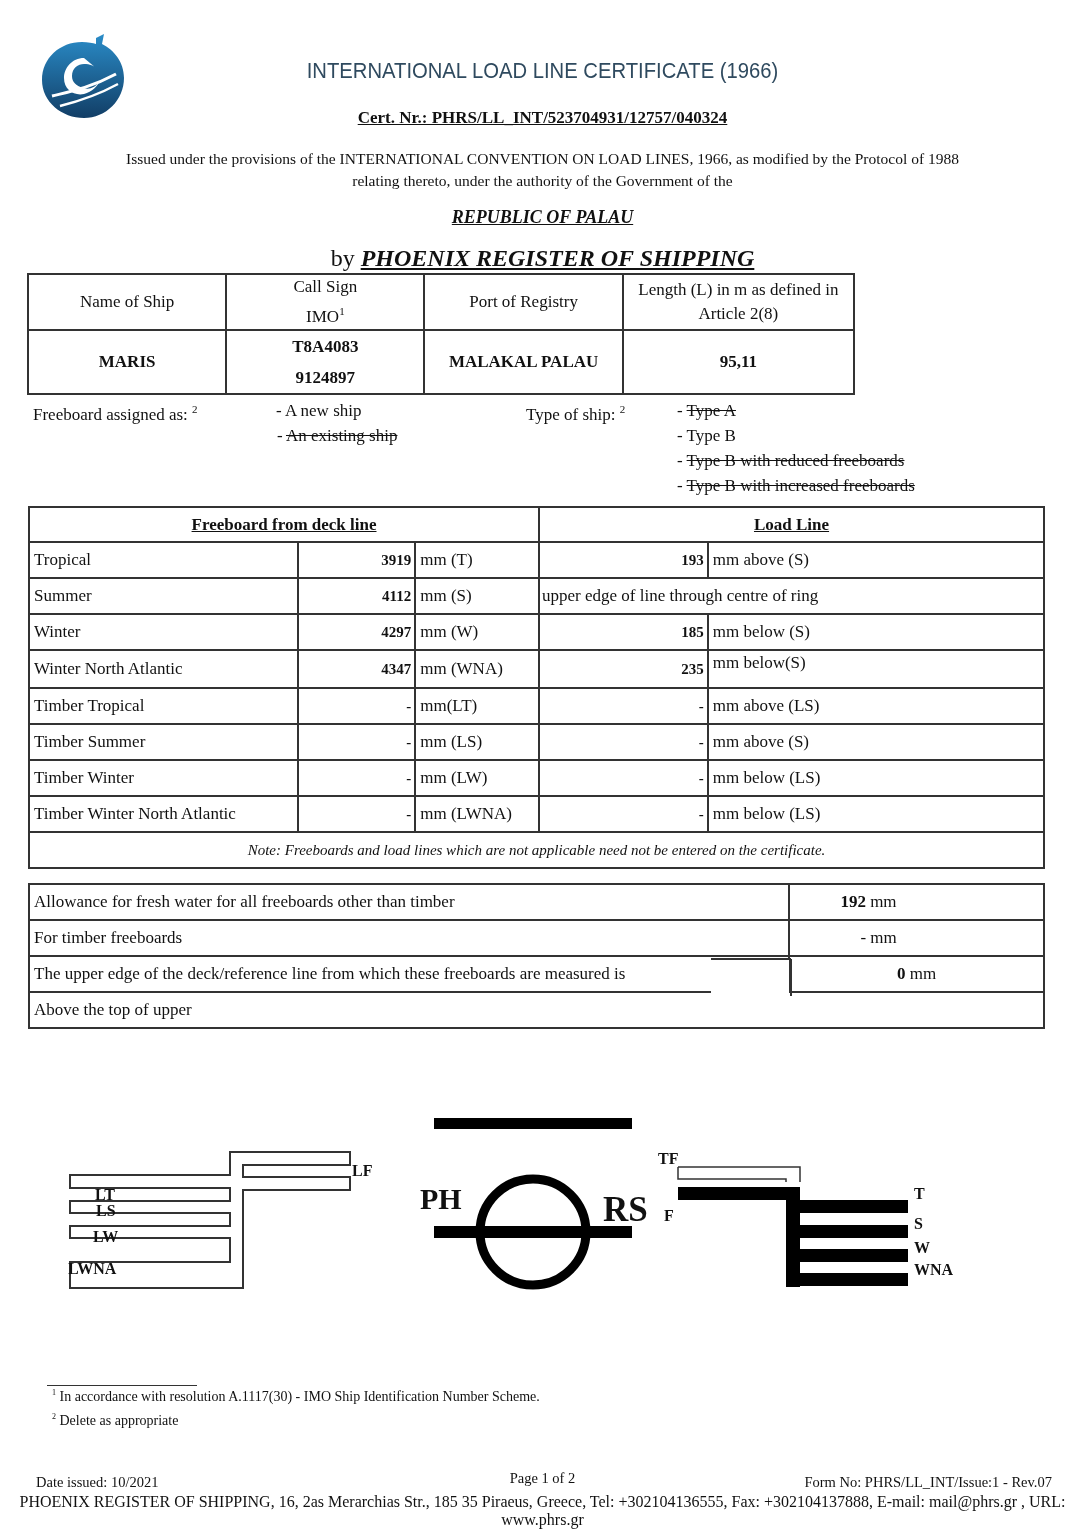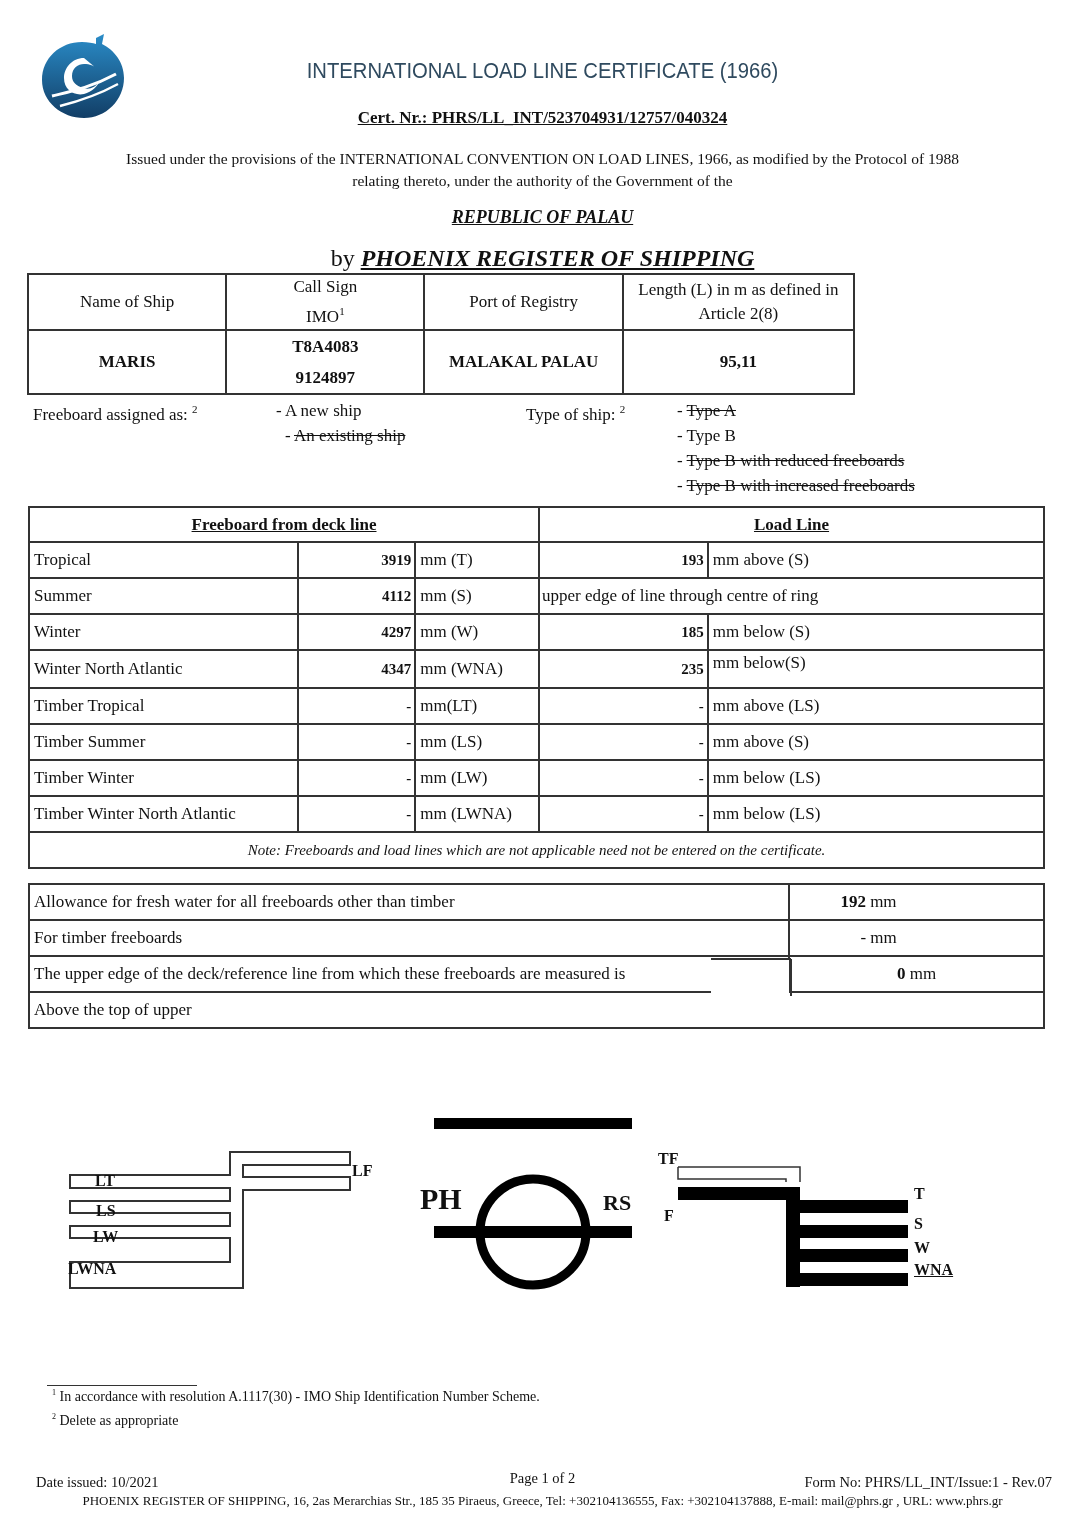--- a/index.html
+++ b/index.html
@@ -39,21 +39,21 @@
   .bottom-table { left: 28px; top: 883px; width: 1017px; }
   .bottom-table td { border: 2px solid #333; font-size: 17px; height: 34px; padding: 0 4px; }
 
   .diag-label { font-family: "Liberation Serif", serif; font-weight: bold; font-size: 16px; }
 
   .fn-line { left: 47px; top: 1385px; width: 150px; height: 1px; background: #333; }
   .fn { left: 52px; font-size: 14px; }
   .footer-left { left: 36px; top: 1474px; font-size: 14.5px; }
   .footer-mid { left: 0; width: 1085px; top: 1470px; text-align: center; font-size: 14.5px; }
   .footer-right { right: 33px; top: 1474px; font-size: 14.5px; }
-  .footer-addr { left: 0; width: 1085px; top: 1493px; text-align: center; font-size: 13px; }
+  .footer-addr { left: 0; width: 1085px; top: 1493px; text-align: center; font-size: 16px; }
 </style>
 </head>
 <body>
 
 <div class="abs logo">
   <svg width="92" height="92" viewBox="0 0 92 92">
     <defs>
       <linearGradient id="lg" x1="0" y1="0" x2="0" y2="1">
         <stop offset="0" stop-color="#2a8cc8"></stop>
         <stop offset="1" stop-color="#123e66"></stop>
@@ -95,21 +95,21 @@
       <div style="line-height:31px">9124897</div>
     </td>
     <td>MALAKAL PALAU</td>
     <td>95,11</td>
   </tr>
 </tbody>
   </table>
 
 <div class="abs fb-label"><span>Freeboard assigned as:</span> <sup>2</sup></div>
 <div class="abs opt" style="left:276px; top:398px;">- A new ship</div>
-<div class="abs opt" style="left:285px; top:423px;text-align:right;">- <span class="strike">An existing ship</span></div>
+<div class="abs opt" style="left:277px; top:423px;text-align:right;">- <span class="strike">An existing ship</span></div>
 
 <div class="abs fb-label" style="left:526px;"><span>Type of ship:</span> <sup>2</sup></div>
 <div class="abs opt" style="left:677px; top:398px;">- <span class="strike">Type A</span></div>
 <div class="abs opt" style="left:677px; top:423px;">- Type B</div>
 <div class="abs opt" style="left:677px; top:448px;">- <span class="strike">Type B with reduced freeboards</span></div>
 <div class="abs opt" style="left:677px; top:473px;text-align:right;">- <span class="strike">Type B with increased freeboards</span></div>
 
 <table class="abs main-table">
   <colgroup>
     <col style="width:270px">
@@ -213,53 +213,53 @@
 <div class="abs" style="left:790px; top:959px; width:2px; height:37px; background:#333;"></div>
 <div class="abs" style="left:711px; top:960px; width:78px; height:35px; background:#fff;"></div>
 <div class="abs" style="left:711px; top:958px; width:80px; height:2px; background:#333;"></div>
 
 <div class="abs" style="left:60px; top:1140px; width:340px; height:160px;">
   <svg width="340" height="160" viewBox="0 0 340 160">
     <g fill="none" stroke="#333" stroke-width="2">
       <path d="M170 12 L290 12 L290 25 L183 25 L183 37 L290 37 L290 50 L183 50 L183 148 L10 148 L10 122 L170 122 L170 98 L10 98 L10 86 L170 86 L170 73 L10 73 L10 61 L170 61 L170 48 L10 48 L10 35 L170 35 Z"></path>
     </g>
   </svg>
-  <span class="abs diag-label" style="left:35px; top:32px;">LT</span>
+  <span class="abs diag-label" style="left:35px; top:46px;">LT</span>
   <span class="abs diag-label" style="left:36px; top:62px;">LS</span>
   <span class="abs diag-label" style="left:33px; top:88px;">LW</span>
   <span class="abs diag-label" style="left:8px; top:120px;">LWNA</span>
   <span class="abs diag-label" style="left:292px; top:22px;">LF</span>
 </div>
 
 <div class="abs" style="left:420px; top:1110px; width:240px; height:190px;">
   <svg width="240" height="190" viewBox="0 0 240 190">
     <rect x="14" y="8" width="198" height="11" fill="#000"></rect>
     <circle cx="113" cy="122" r="53" fill="none" stroke="#000" stroke-width="9"></circle>
     <rect x="14" y="116" width="198" height="12" fill="#000"></rect>
   </svg>
   <span class="abs diag-label" style="left:0px; top:72px; font-size:30px;">PH</span>
-  <span class="abs diag-label" style="left:183px; top:80px; font-size:22px;text-align:right;">RS</span>
+  <span class="abs diag-label" style="left:183px; top:80px; font-size:35px;text-align:right;">RS</span>
 </div>
 
 <div class="abs" style="left:652px; top:1145px; width:320px; height:150px;">
   <svg width="320" height="150" viewBox="0 0 320 150">
     <path d="M26 22 L148 22 L148 37 M26 22 L26 34 L134 34 L134 37" fill="none" stroke="#333" stroke-width="1.5"></path>
     <rect x="26" y="42" width="122" height="13" fill="#000"></rect>
     <rect x="134" y="42" width="14" height="100" fill="#000"></rect>
     <rect x="134" y="55" width="122" height="13" fill="#000"></rect>
     <rect x="148" y="80" width="108" height="13" fill="#000"></rect>
     <rect x="148" y="104" width="108" height="13" fill="#000"></rect>
     <rect x="134" y="128" width="122" height="13" fill="#000"></rect>
   </svg>
   <span class="abs diag-label" style="left:6px; top:5px;">TF</span>
   <span class="abs diag-label" style="left:12px; top:62px;">F</span>
   <span class="abs diag-label" style="left:262px; top:40px;">T</span>
   <span class="abs diag-label" style="left:262px; top:70px;">S</span>
   <span class="abs diag-label" style="left:262px; top:94px;">W</span>
-  <span class="abs diag-label" style="left:262px; top:116px;text-decoration:underline;">WNA</span>
+  <span class="abs diag-label" style="left:262px; top:116px;">WNA</span>
 </div>
 
 <div class="abs fn-line"></div>
 <div class="abs fn" style="top:1388px;"><sup style="font-size:8px">1</sup> <span>In accordance with resolution A.1117(30) - IMO Ship Identification Number Scheme.</span></div>
 <div class="abs fn" style="top:1412px;"><sup style="font-size:8px">2</sup> <span>Delete as appropriate</span></div>
 
 <div class="abs footer-left">Date issued: 10/2021</div>
 <div class="abs footer-mid">Page 1 of 2</div>
 <div class="abs footer-right">Form No: PHRS/LL_INT/Issue:1 - Rev.07</div>
 <div class="abs footer-addr">PHOENIX REGISTER OF SHIPPING, 16, 2as Merarchias Str., 185 35 Piraeus, Greece, Tel: +302104136555, Fax: +302104137888, E-mail: mail@phrs.gr , URL: www.phrs.gr</div>

